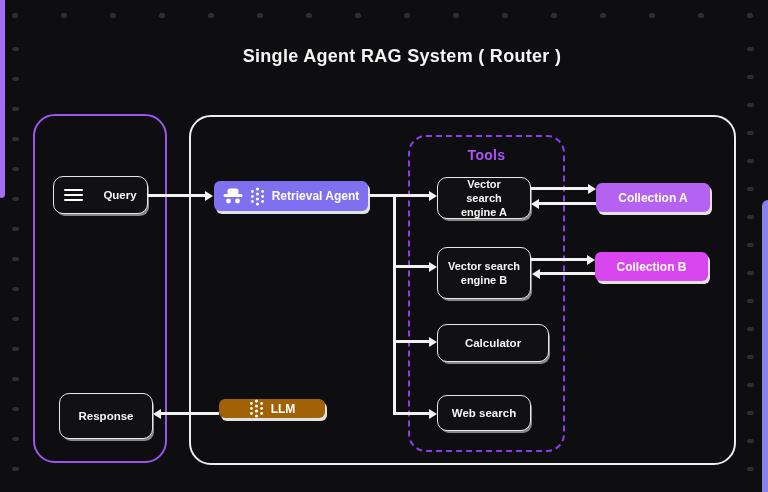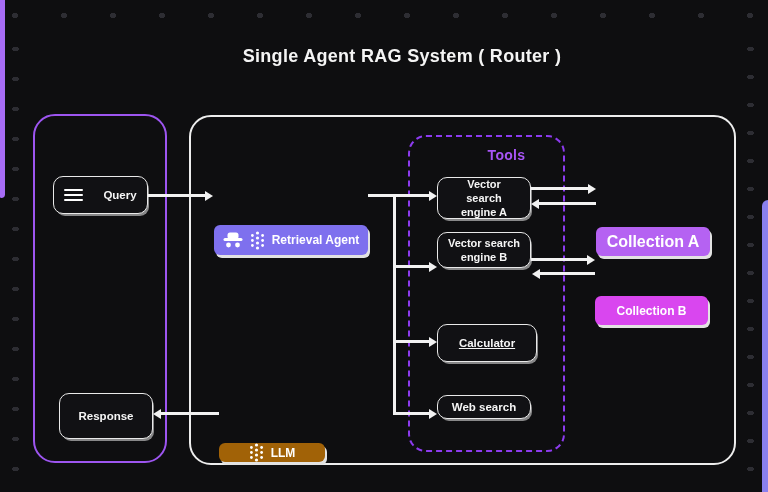--- a/index.html
+++ b/index.html
@@ -32,36 +32,36 @@
   .panel-main { left:189px; top:115px; width:547px; height:350px; border:2px solid #ededed; }
 
   .nodebox { position:absolute; background:#111114; border:1.5px solid #e9e9e9; border-radius:10px;
     color:#f5f5f5; font-weight:700; display:flex; align-items:center; justify-content:center;
     box-shadow:2px 3px 0 -1px rgba(255,255,255,.5); text-align:center; }
   .nodebox .lbl { font-size:11.5px; line-height:1.3; }
 
   .box-query   { left:53px;  top:176px; width:95px;  height:38px; gap:20px; }
   .box-resp    { left:59px;  top:393px; width:94px;  height:46px; }
   .box-engA    { left:437px; top:177px; width:94px;  height:36px; padding:20px; }
-  .box-engB    { left:437px; top:232px; width:94px;  height:36px; padding:2px; }
-  .box-calc    { left:437px; top:324px; width:100px;  height:38px;text-decoration:underline; }
-  .box-web     { left:437px; top:395px; width:94px;  height:24px; }
+  .box-engB    { left:437px; top:247px; width:94px;  height:52px; padding:2px; }
+  .box-calc    { left:437px; top:324px; width:112px;  height:38px; }
+  .box-web     { left:437px; top:395px; width:94px;  height:36px; }
   .box-engA .lbl, .box-engB .lbl { font-size:11px; }
 
   .pillbtn { position:absolute; border-radius:6px; color:#fff; font-weight:700;
     display:flex; align-items:center; justify-content:center; gap:7px;
-    box-shadow:2px 3px 0 0 #e2e2e2;margin-top:44px; }
+    box-shadow:2px 3px 0 0 #e2e2e2; }
   .btn-agent { left:214px; top:181px; width:154px; height:30px; background:#7e70ee; font-size:12px; }
   .btn-llm   { left:219px; top:399px; width:106px; height:19px; background:#a16207; font-size:12px; }
-  .btn-collA { left:596px; top:183px; width:114px; height:29px; background:#b562f2; font-size:16px; }
+  .btn-collA { left:596px; top:183px; width:114px; height:29px; background:#b562f2; font-size:12px; }
   .btn-collB { left:595px; top:252px; width:113px; height:29px; background:#d946ef; font-size:12px; }
 
   .tools-box { position:absolute; left:408px; top:135px; width:157px; height:317px;
     border:2px dashed #8d3bef; border-radius:18px; }
-  .tools-title { position:absolute; left:428px; top:147px; width:157px; text-align:center;
+  .tools-title { position:absolute; left:408px; top:147px; width:157px; text-align:center;
     color:#a855f7; font-size:14px; font-weight:700; letter-spacing:.3px; }
 
   .line { position:absolute; background:#f2f2f2; z-index:5; }
   .arr { position:absolute; width:0; height:0; z-index:6; }
   .arr-r { border-top:5px solid transparent; border-bottom:5px solid transparent; border-left:8px solid #f2f2f2; }
   .arr-l { border-top:5px solid transparent; border-bottom:5px solid transparent; border-right:8px solid #f2f2f2; }
 
   .hamburger { width:19px; height:13px; display:flex; flex-direction:column; justify-content:space-between; }
   .hamburger span { display:block; height:2.4px; background:#fff; border-radius:2px; }
 

